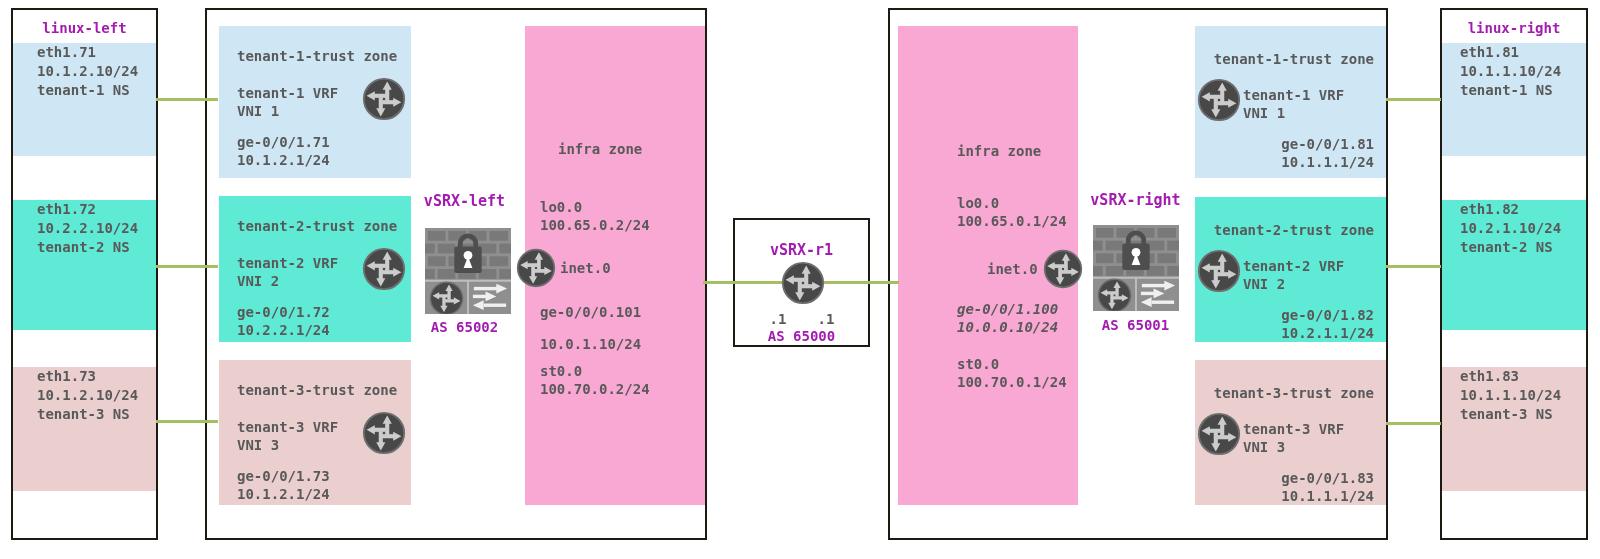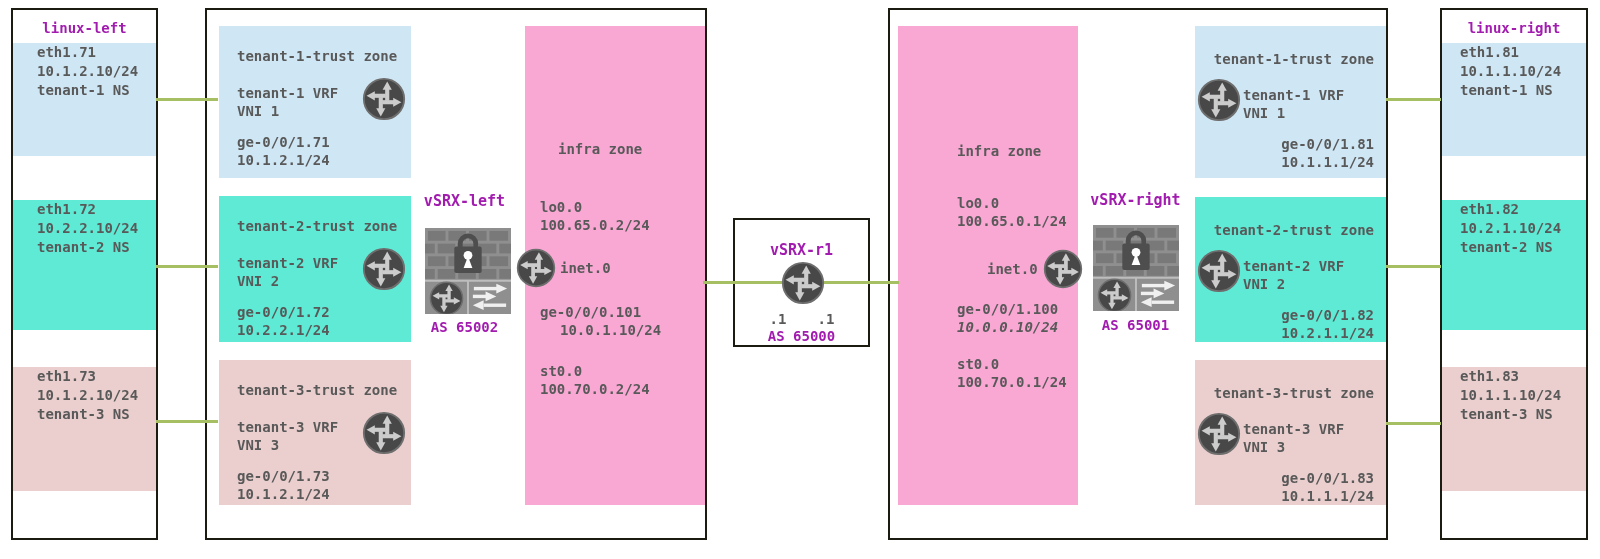--- a/index.html
+++ b/index.html
@@ -160,21 +160,21 @@
 
     <div class="infra" style="left:318px;top:16px;width:180px;height:479px;">
       <div class="line" style="top:114px;left:33px;">infra zone</div>
       <div class="line" style="top:172px;left:15px;">lo0.0</div>
       <div class="line" style="top:190px;left:15px;">100.65.0.2/24</div>
       <svg class="jricon" style="position:absolute;left:-9px;top:222px;" width="40" height="40">
           <use href="#jr"></use>
         </svg>
       <div class="line" style="top:233px;left:35px;">inet.0</div>
       <div class="line" style="top:277px;left:15px;">ge-0/0/0.101</div>
-      <div class="line" style="top:295px;left:15px;margin-left:20px;">10.0.1.10/24</div>
+      <div class="line" style="top:309px;left:15px;">10.0.1.10/24</div>
       <div class="line" style="top:336px;left:15px;">st0.0</div>
       <div class="line" style="top:354px;left:15px;">100.70.0.2/24</div>
     </div>
 
     <div class="vlabel red" style="left:200px;top:182px;width:115px;">vSRX-left</div>
     <svg class="fwicon" style="left:217px;top:218px;" width="88" height="86">
         <use href="#fw"></use>
       </svg>
     <div class="vlabel red" style="left:200px;top:308px;width:115px;font-size:14px;">AS 65002</div>
   </div>
@@ -192,21 +192,21 @@
   <div class="box" style="left:888px;top:8px;width:500px;height:532px;">
 
     <div class="infra" style="left:8px;top:16px;width:180px;height:479px;">
       <div class="line" style="top:116px;left:59px;">infra zone</div>
       <div class="line" style="top:168px;left:59px;">lo0.0</div>
       <div class="line" style="top:186px;left:59px;">100.65.0.1/24</div>
       <div class="line" style="top:234px;left:89px;">inet.0</div>
       <svg class="jricon" style="position:absolute;left:145px;top:223px;" width="40" height="40">
           <use href="#jr"></use>
         </svg>
-      <div class="line" style="top:274px;left:59px;">ge-0/0/1.100</div>
+      <div class="line" style="top:274px;left:59px;font-style:italic;">ge-0/0/1.100</div>
       <div class="line" style="top:292px;left:59px;font-style:italic;">10.0.0.10/24</div>
       <div class="line" style="top:329px;left:59px;">st0.0</div>
       <div class="line" style="top:347px;left:59px;">100.70.0.1/24</div>
     </div>
 
     <div class="vlabel red" style="left:188px;top:181px;width:115px;">vSRX-right</div>
     <svg class="fwicon" style="left:202px;top:215px;" width="88" height="86">
         <use href="#fw"></use>
       </svg>
     <div class="vlabel red" style="left:188px;top:306px;width:115px;font-size:14px;">AS 65001</div>

